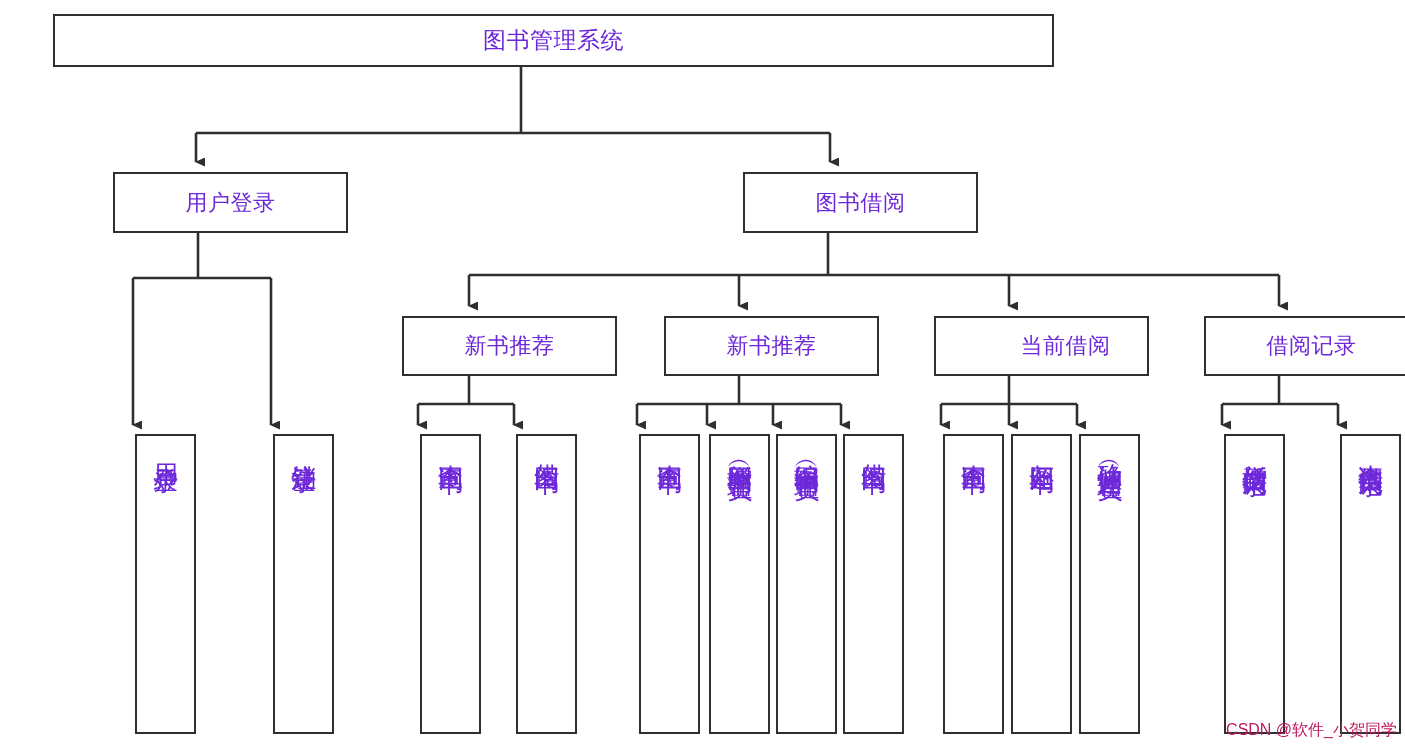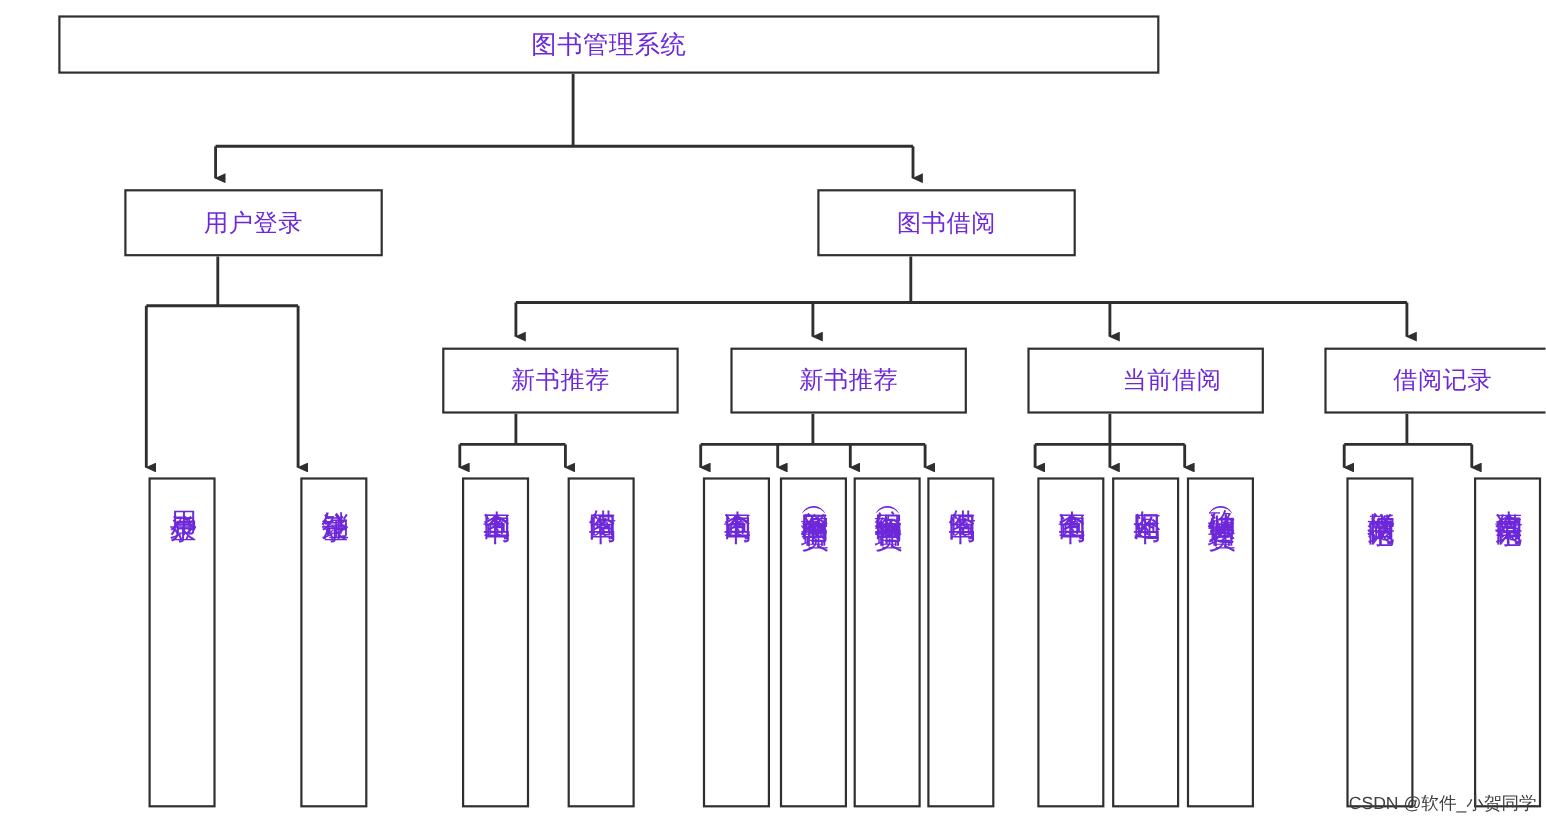--- a/index.html
+++ b/index.html
@@ -61,21 +61,21 @@
     text-orientation: upright;
     font-size: 25px;
     line-height: 1.02;
     letter-spacing: 2px;
   }
   .watermark {
     position: absolute;
     right: 8px;
     bottom: 6px;
     font-size: 16px;
-    color: #404040;
+    color: #be185d;
     font-family: "Liberation Sans", "DejaVu Sans", sans-serif;
     white-space: nowrap;
     user-select: none;
     text-align: right;
   }
 </style>
 </head>
 <body>
 
 <div id="diagram-root">

